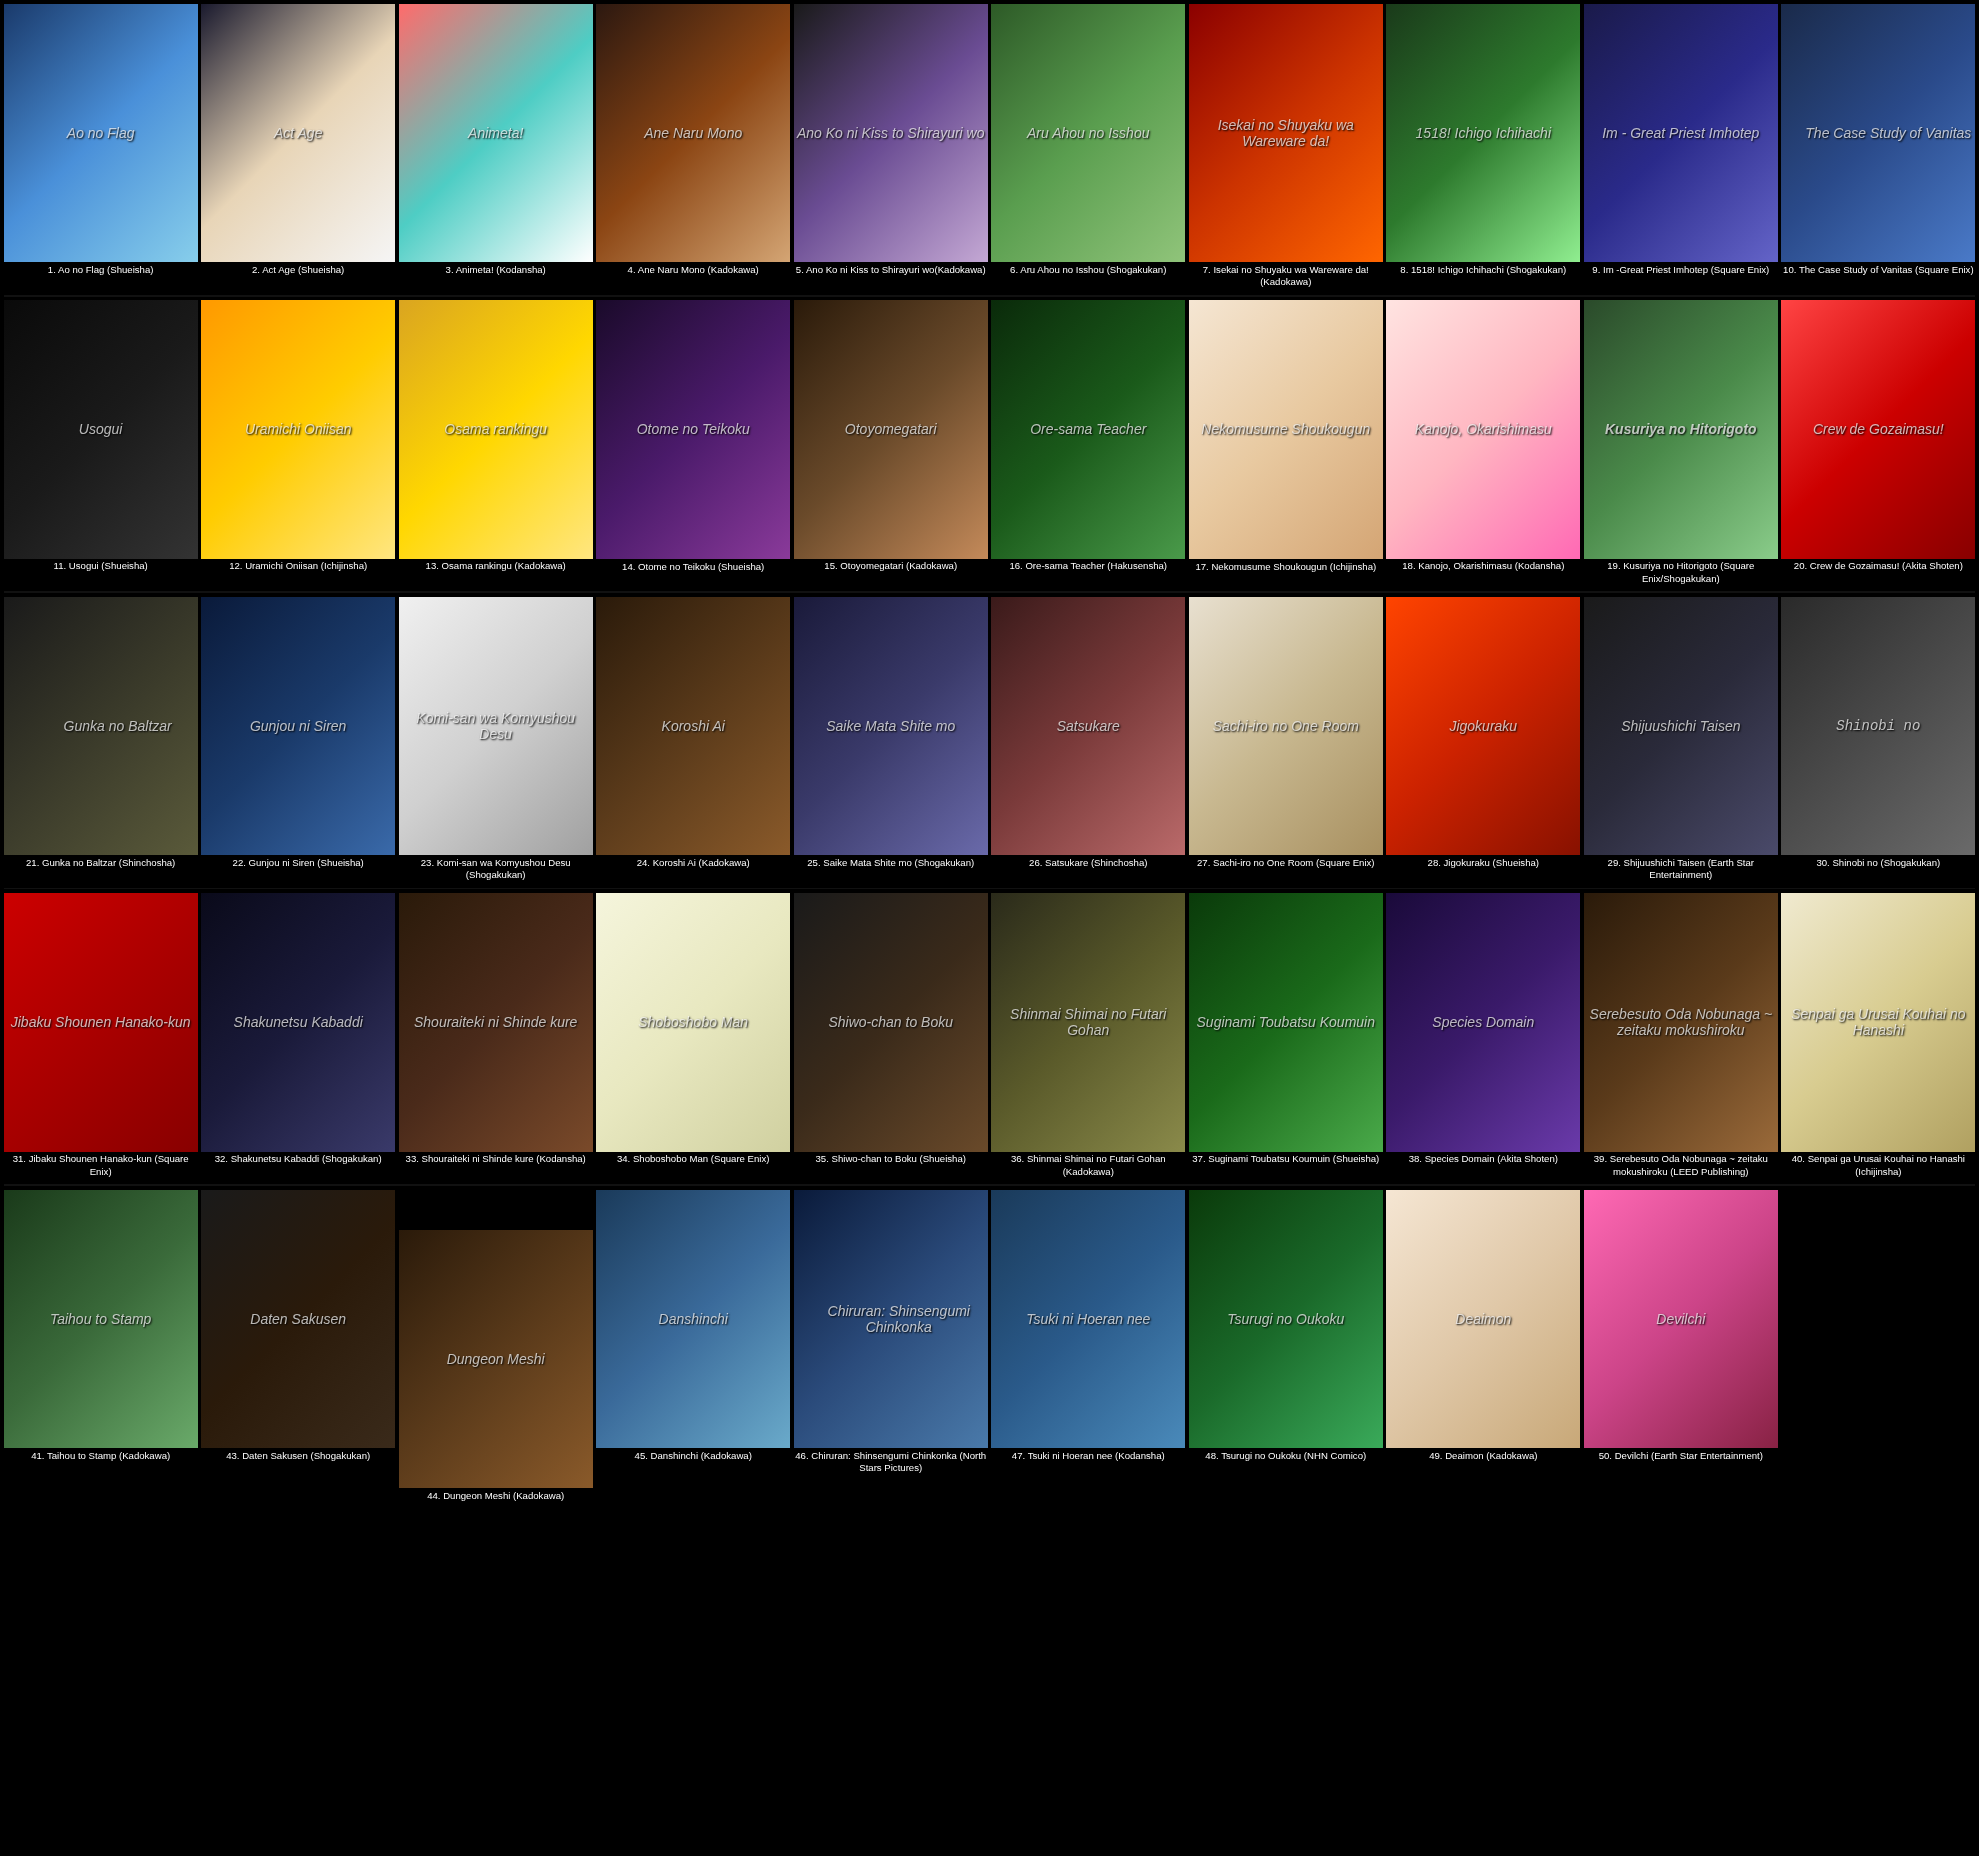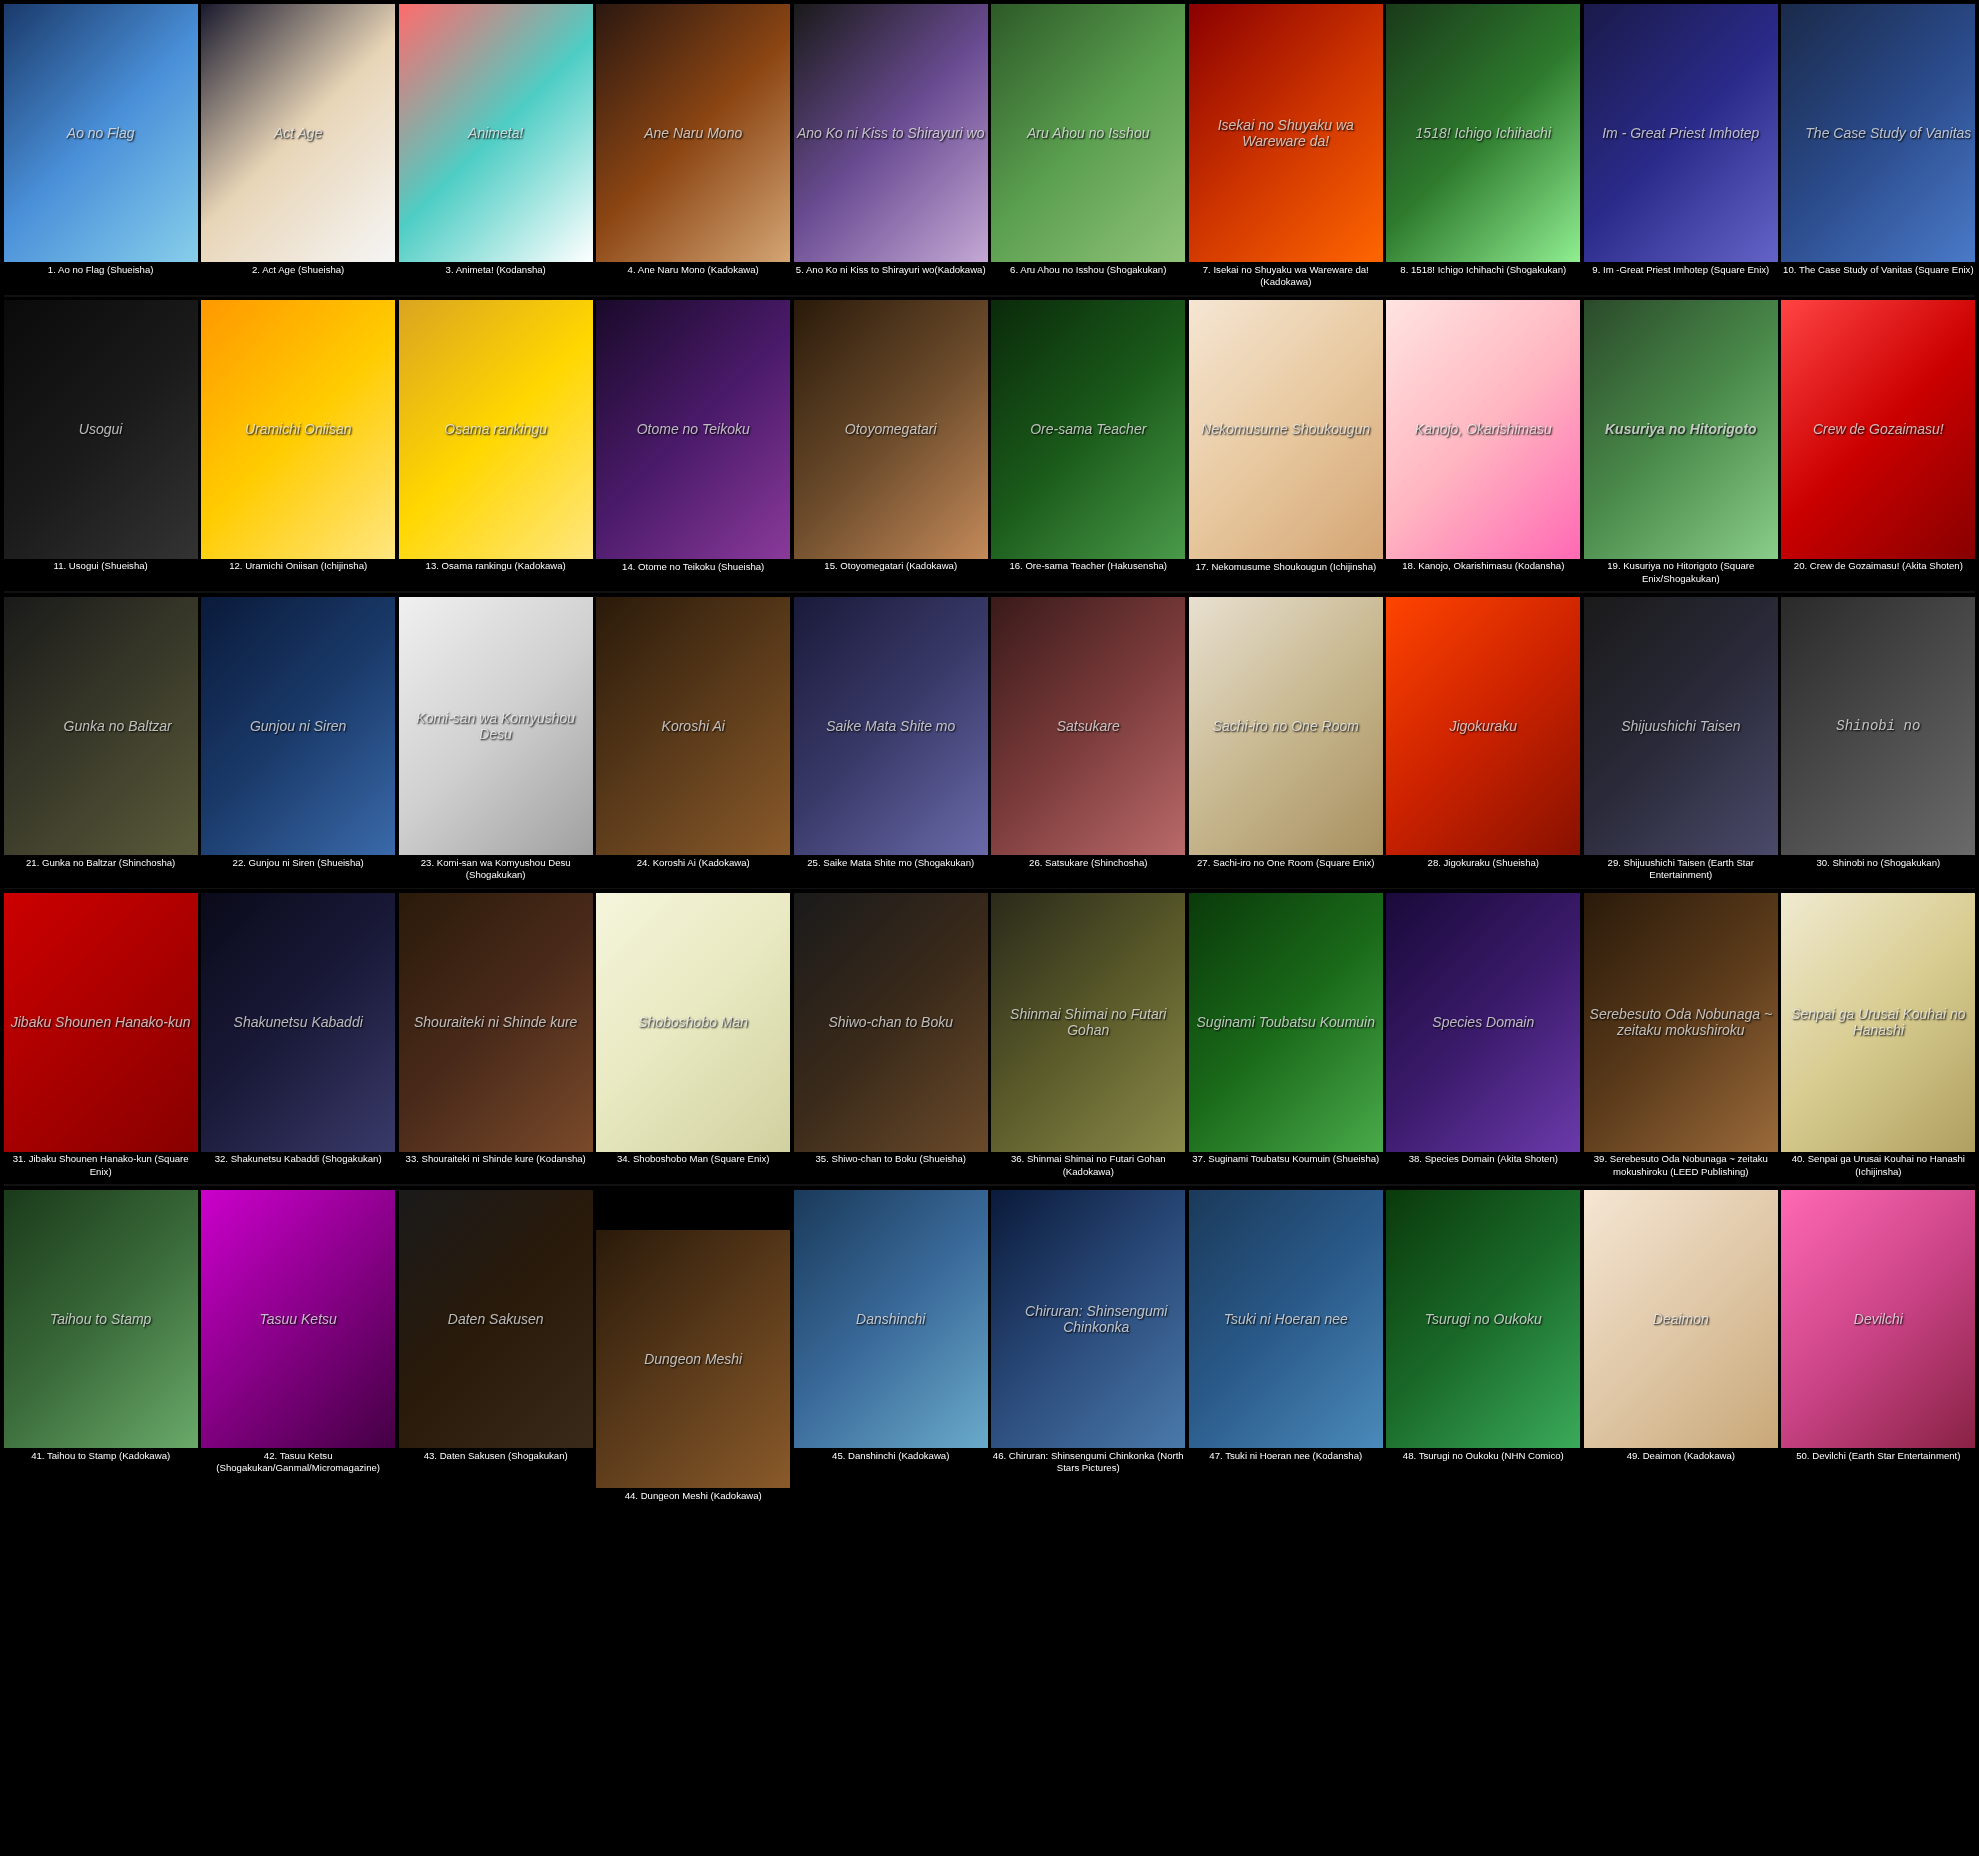--- a/index.html
+++ b/index.html
@@ -356,26 +356,20 @@
       <div class="manga-title">40. Senpai ga Urusai Kouhai no Hanashi (Ichijinsha)</div>
     </div>
     <div class="row-divider"></div>
     <div class="manga-item">
       <div class="manga-cover c41">
         <div class="cover-label">Taihou to Stamp</div>
       </div>
       <div class="manga-title">41. Taihou to Stamp (Kadokawa)</div>
     </div>
     <div class="manga-item">
-      <div class="manga-cover c42">
-        <div class="cover-label">Tasuu Ketsu</div>
-      </div>
-      <div class="manga-title">42. Tasuu Ketsu (Shogakukan/Ganmal/Micromagazine)</div>
-    </div>
-    <div class="manga-item">
       <div class="manga-cover c43">
         <div class="cover-label">Daten Sakusen</div>
       </div>
       <div class="manga-title">43. Daten Sakusen (Shogakukan)</div>
     </div>
     <div class="manga-item">
       <div class="manga-cover c44">
         <div class="cover-label">Dungeon Meshi</div>
       </div>
       <div class="manga-title">44. Dungeon Meshi (Kadokawa)</div>

